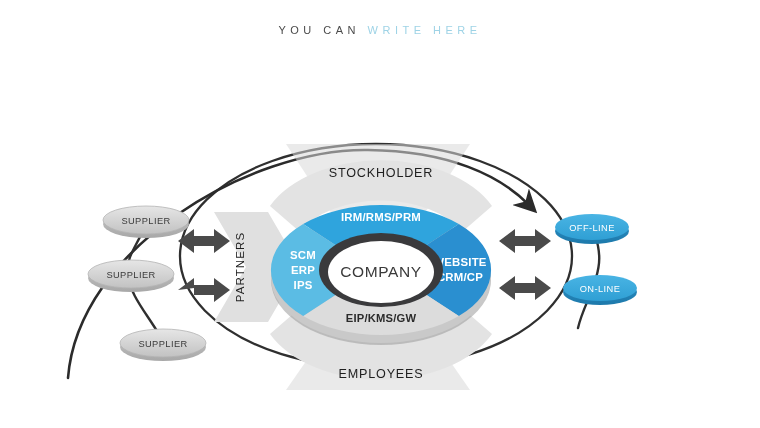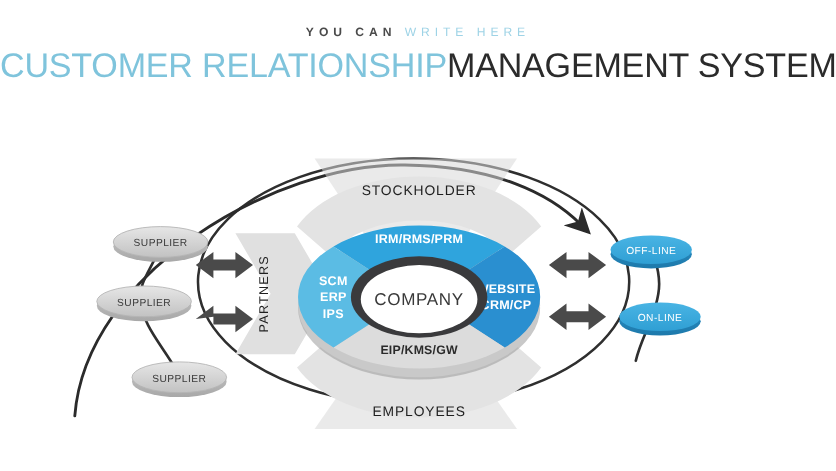--- a/index.html
+++ b/index.html
@@ -4,21 +4,21 @@
 <style>
   html,body{margin:0;padding:0;background:#ffffff;}
   body{width:760px;height:428px;overflow:hidden;
        font-family:"Liberation Sans","DejaVu Sans",sans-serif;
        -webkit-font-smoothing:antialiased;}
   .slide{position:relative;width:760px;height:428px;background:#fff;}
 
   
   .eyebrow{position:absolute;left:0;top:24px;width:760px;text-align:center;
            font-size:11px;letter-spacing:4.5px;font-weight:400;}
-  .eyebrow .dark{color:#4a4a4a;font-weight:bold;}
+  .eyebrow .dark{color:#4a4a4a;}
   .eyebrow .accent{color:#9ed3e6;text-align:center;}
 
   .title{position:absolute;left:0;top:42px;width:760px;text-align:center;
          font-size:31px;letter-spacing:-0.2px;font-weight:400;white-space:nowrap;}
   .title .t-accent{color:#7fc4dc;}
   .title .t-dark{color:#2b2b2b;}
 
   .intro{position:absolute;left:118px;top:91px;width:524px;text-align:center;
          font-size:9.2px;line-height:20px;color:#4b4b4b;}
 
@@ -38,23 +38,20 @@
 </head>
 <body>
 
 <div class="slide">
 
   <div class="eyebrow">
     <span class="dark">YOU CAN</span>
     <span class="accent">WRITE HERE</span>
   </div>
 
-  <div class="title">
-    <span class="t-accent">CUSTOMER RELATIONSHIP</span><span class="t-dark">MANAGEMENT SYSTEM</span>
-  </div>
 
 
   <div class="diagram">
   <svg width="760" height="300" viewBox="0 0 760 300" xmlns="http://www.w3.org/2000/svg">
     <defs>
       <linearGradient id="gNodeGray" x1="0" y1="0" x2="0" y2="1">
         <stop offset="0%" stop-color="#e6e6e6"></stop>
         <stop offset="100%" stop-color="#c2c2c2"></stop>
       </linearGradient>
       <linearGradient id="gNodeGrayBot" x1="0" y1="0" x2="0" y2="1">

